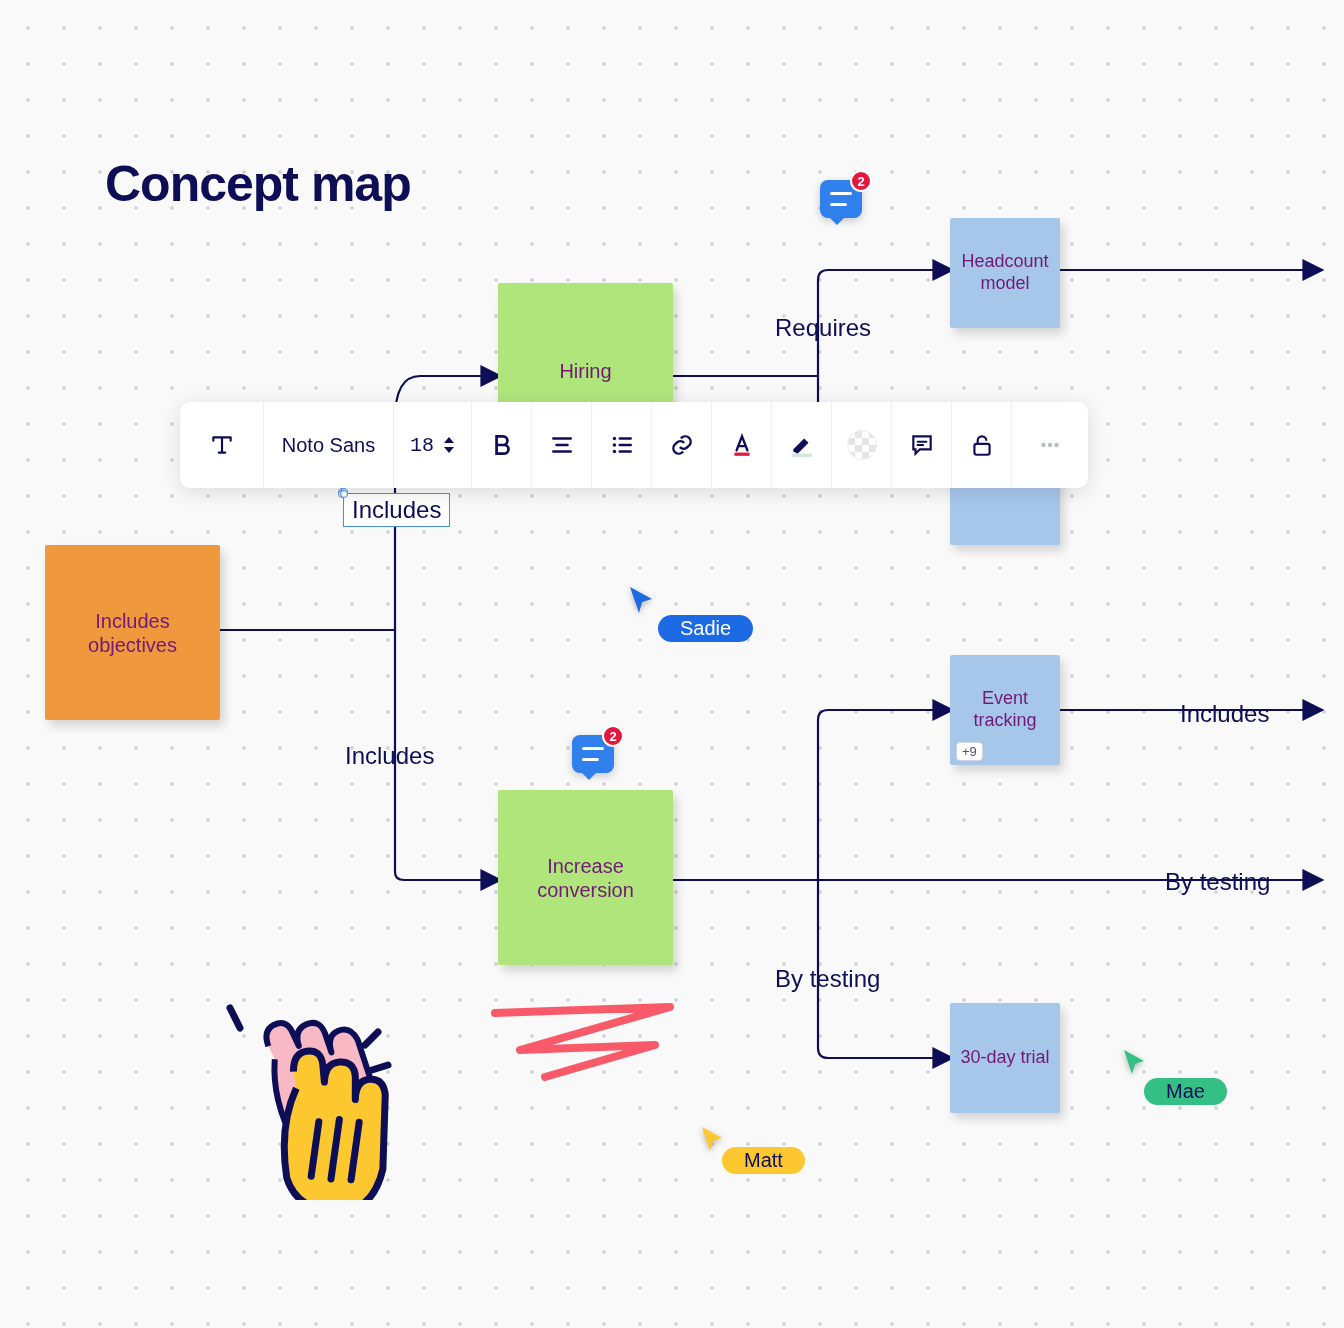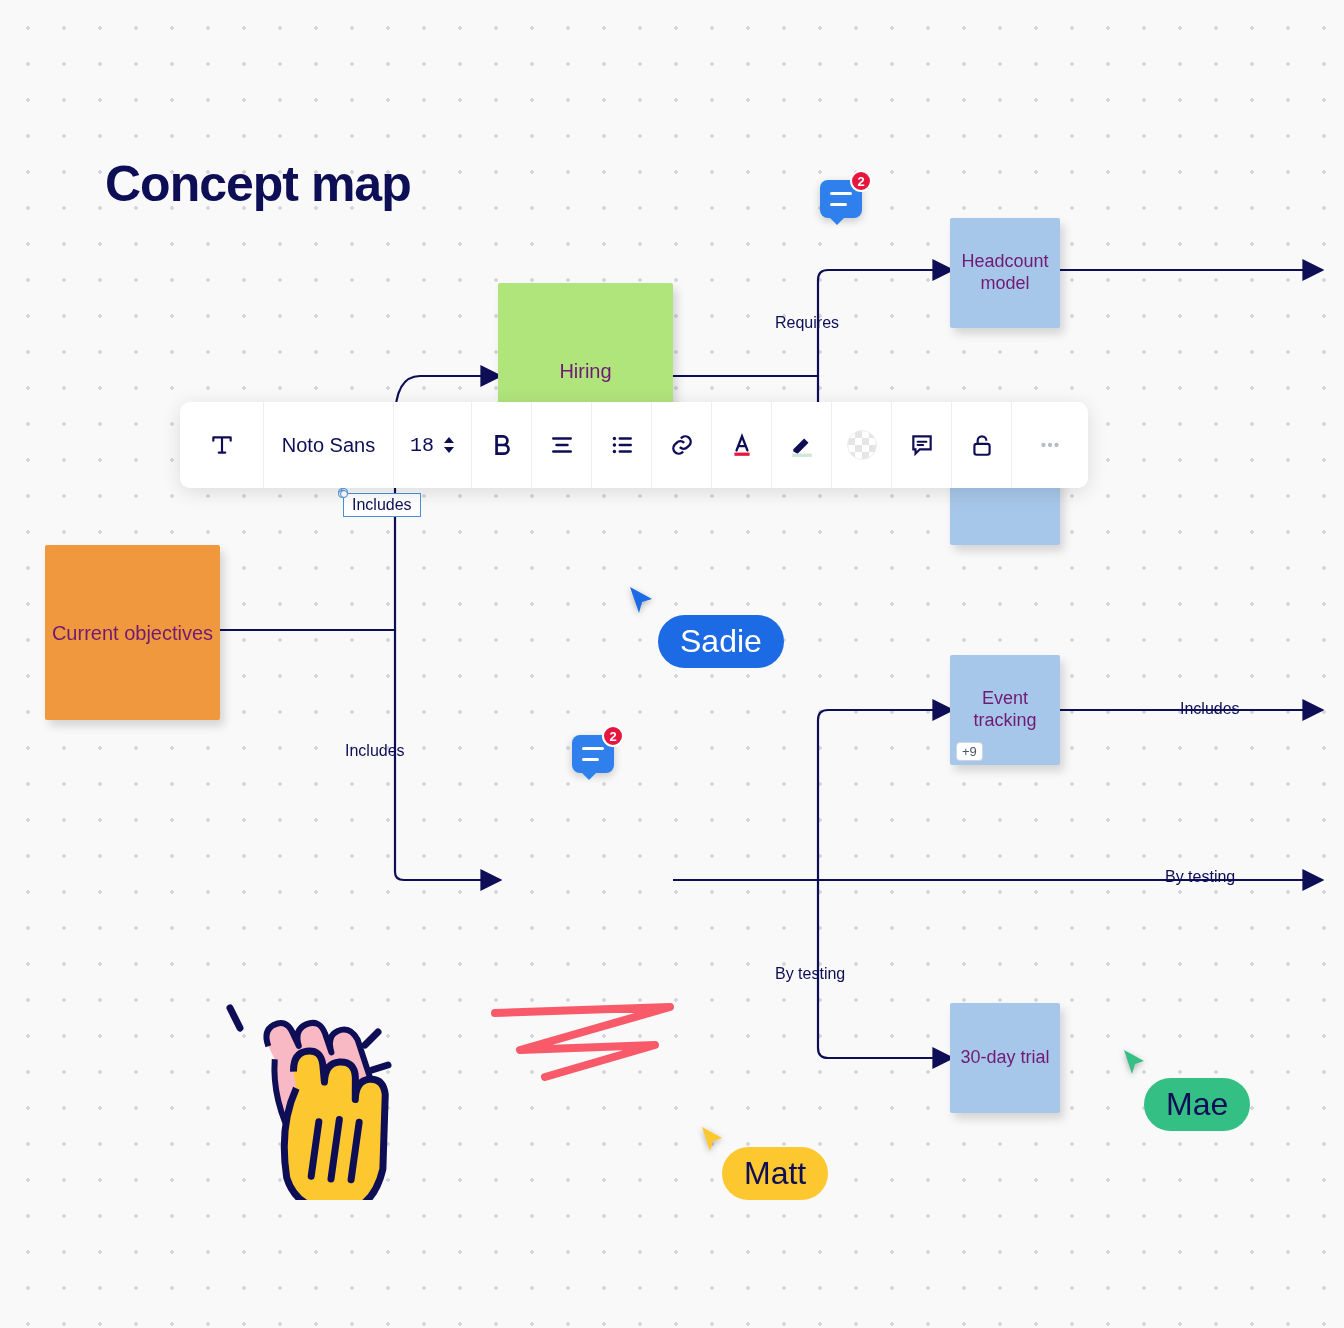--- a/index.html
+++ b/index.html
@@ -42,21 +42,21 @@
   }
   .note.orange { background: #f0983d; }
   .note.green  { background: #b0e57c; }
   .note.blue   { background: #a7c7ea; }
   .note.lg { width: 175px; height: 175px; }
   .note.md { width: 110px; height: 110px; font-size: 18px; }
   .note.sm { width: 110px; height: 75px; font-size: 18px; }
 
   .label {
     position: absolute;
-    font-size: 16px;
+    font-size: 24px;
     color: #0e0e56;
     background: transparent;
   }
   .label.selected {
     background: #fff;
     border: 1px solid #4a90d9;
     padding: 2px 8px;
   }
   .sel-handle {
     position: absolute;
@@ -142,23 +142,23 @@
     border:2px solid #fff;
   }
 
   
   .cursor {
     position: absolute;
   }
   .cursor svg { filter: drop-shadow(0 2px 3px rgba(0,0,0,0.3)); }
   .cursor .tag {
     position:absolute;
-    padding: 8px 22px;
+    padding: 2px 22px;
     border-radius: 999px;
-    font-size: 32px;
+    font-size: 20px;
     font-weight: 500;
     white-space: nowrap;
   }
   .cursor.sadie .tag { background:#1d6ae5; color:#fff; left:30px; top:30px; }
   .cursor.matt  .tag { background:#fdc72f; color:#0e0e56; left:22px; top:22px; }
   .cursor.mae   .tag { background:#34c085; color:#0e0e56; left:22px; top:30px; }
 
   .plus-badge {
     position:absolute;
     background:#fff;
@@ -212,22 +212,23 @@
       <path d="M1060 710 H1320" marker-end="url(#arr)"></path>
 
       <path d="M818 880 H1320" marker-end="url(#arr)"></path>
 
       <path d="M818 880 V1048 Q818 1058 828 1058 H950" marker-end="url(#arr)"></path>
     </g>
   </svg>
 
   <div class="title">Concept map</div>
 
-  <div class="note orange lg" style="left:45px; top:545px;">Current objectives</div>
+  <div class="note orange lg" style="left:45px; top:545px;">Includes objectives</div>
   <div class="note green lg" style="left:498px; top:283px;">Hiring</div>
+  <div class="note green lg" style="left:498px; top:790px;">Increase conversion</div>
   <div class="note blue md" style="left:950px; top:218px;">Headcount model</div>
   <div class="note blue md" style="left:950px; top:655px;">Event tracking</div>
   <div class="note blue md" style="left:950px; top:1003px;">30-day trial</div>
 
   <div class="note blue sm" style="left:950px; top:470px;"></div>
 
   <div class="plus-badge" style="left:956px; top:742px;">+9</div>
 
   <div style="position:absolute; left:343px; top:493px;">
     <div class="label selected">Includes</div>

